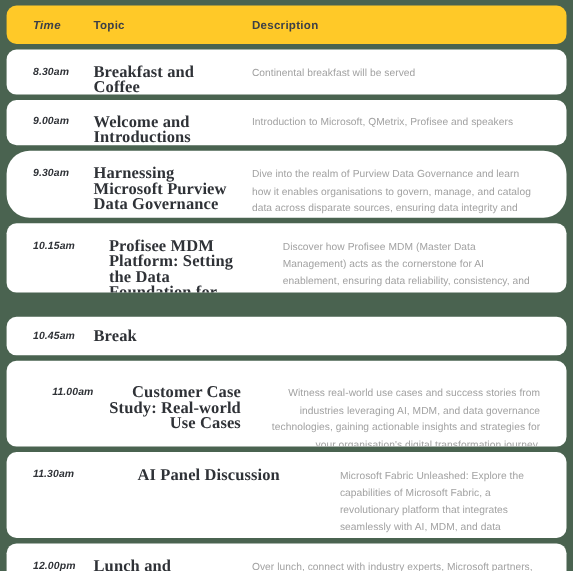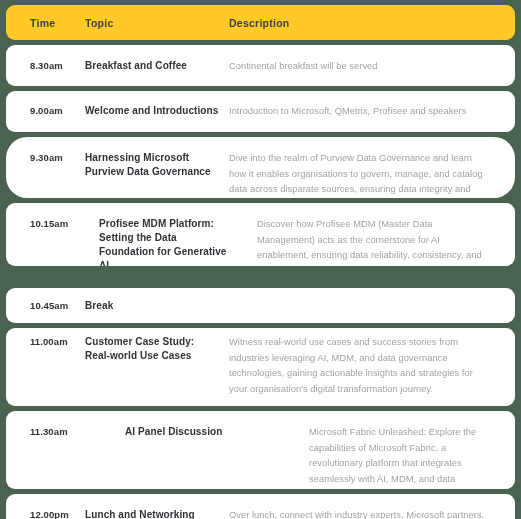--- a/index.html
+++ b/index.html
@@ -34,20 +34,21 @@
   .row:last-child {
     margin-bottom: 0;
   }
   .row.header {
     background: #FFC928;
     align-items: center;
   }
   .col-time {
     width: 55px;
     flex: 0 0 55px;
+    font-style: italic;
   }
   .col-topic {
     width: 144px;
     flex: 0 0 144px;
     padding-right: 10px;
     box-sizing: border-box;
   }
   .col-desc {
     flex: 1 1 auto;
   }
@@ -62,25 +63,26 @@
   }
   
   .cell-time {
     font-size: 9.5px;
     font-weight: bold;
     color: #2f3237;
     letter-spacing: 0.1px;
     line-height: 14px;
   }
   .cell-topic {
-    font-size: 10px;
+    font-size: 15px;
     font-weight: bold;
     color: #2f3237;
     letter-spacing: 0.1px;
     line-height: 14px;
+    font-family: Liberation Serif, serif;
   }
   .cell-desc {
     font-size: 9.3px;
     font-weight: normal;
     color: #a2a2a2;
     letter-spacing: 0.05px;
     line-height: 15.5px;
   }
 </style>
 </head>
@@ -117,21 +119,21 @@
     <div class="col-topic cell-topic">Profisee MDM Platform: Setting the Data Foundation for Generative AI</div>
     <div class="col-desc cell-desc">Discover how Profisee MDM (Master Data Management) acts as the cornerstone for AI enablement, ensuring data reliability, consistency, and accuracy for advanced AI applications.</div>
   </div>
 
   <div class="row" style="height:35px;flex:0 0 35px;padding-top:11px;margin-top:17px;">
     <div class="col-time cell-time">10.45am</div>
     <div class="col-topic cell-topic">Break</div>
     <div class="col-desc cell-desc"></div>
   </div>
 
-  <div class="row" style="height:78px;flex:0 0 78px;padding-top:7px;">
+  <div class="row" style="height:78px;flex:0 0 78px;padding-top:22px;text-align:right;">
     <div class="col-time cell-time">11.00am</div>
     <div class="col-topic cell-topic">Customer Case Study: Real-world Use Cases</div>
     <div class="col-desc cell-desc">Witness real-world use cases and success stories from industries leveraging AI, MDM, and data governance technologies, gaining actionable insights and strategies for your organisation's digital transformation journey.</div>
   </div>
 
   <div class="row" style="height:78px;flex:0 0 78px;padding-top:14px;gap:40px;">
     <div class="col-time cell-time">11.30am</div>
     <div class="col-topic cell-topic">AI Panel Discussion</div>
     <div class="col-desc cell-desc">Microsoft Fabric Unleashed: Explore the capabilities of Microsoft Fabric, a revolutionary platform that integrates seamlessly with AI, MDM, and data governance solutions to drive innovation, efficiency, and strategic decision-making.</div>
   </div>

